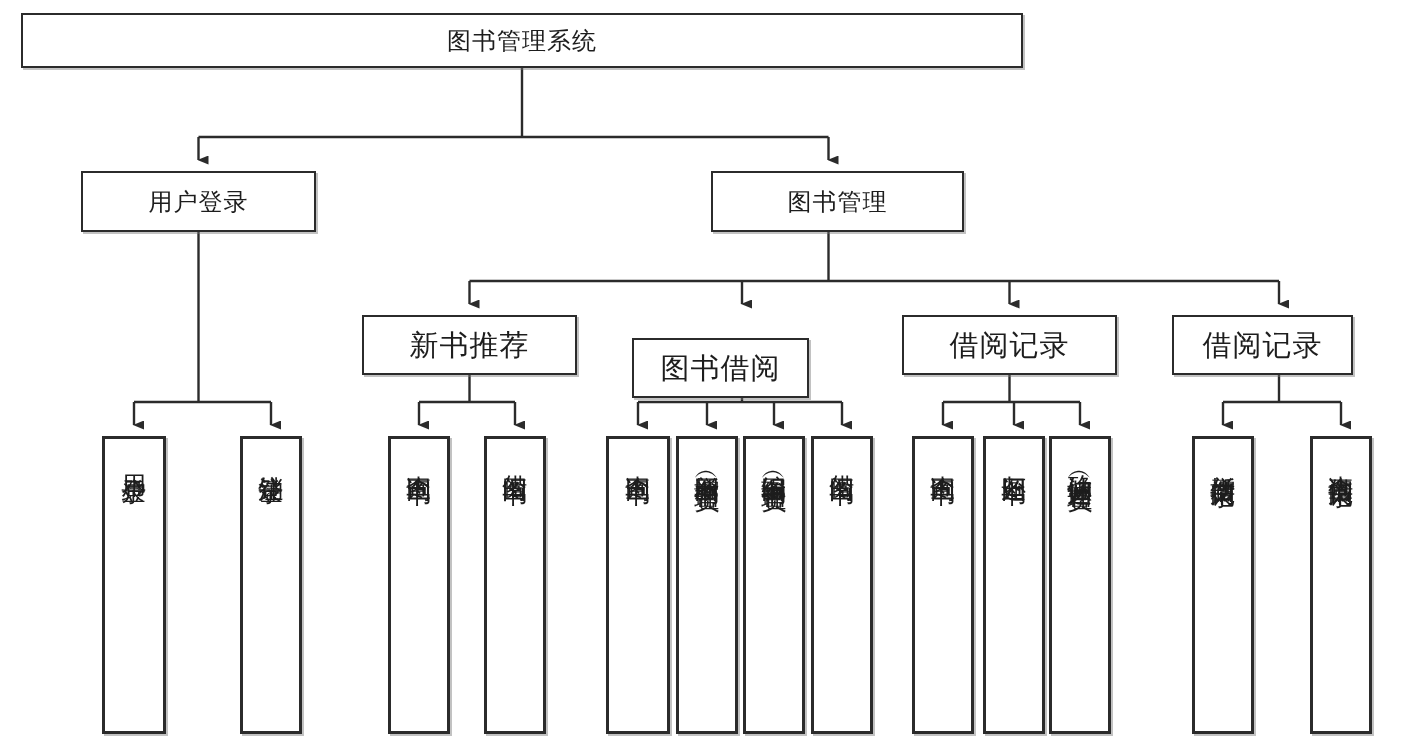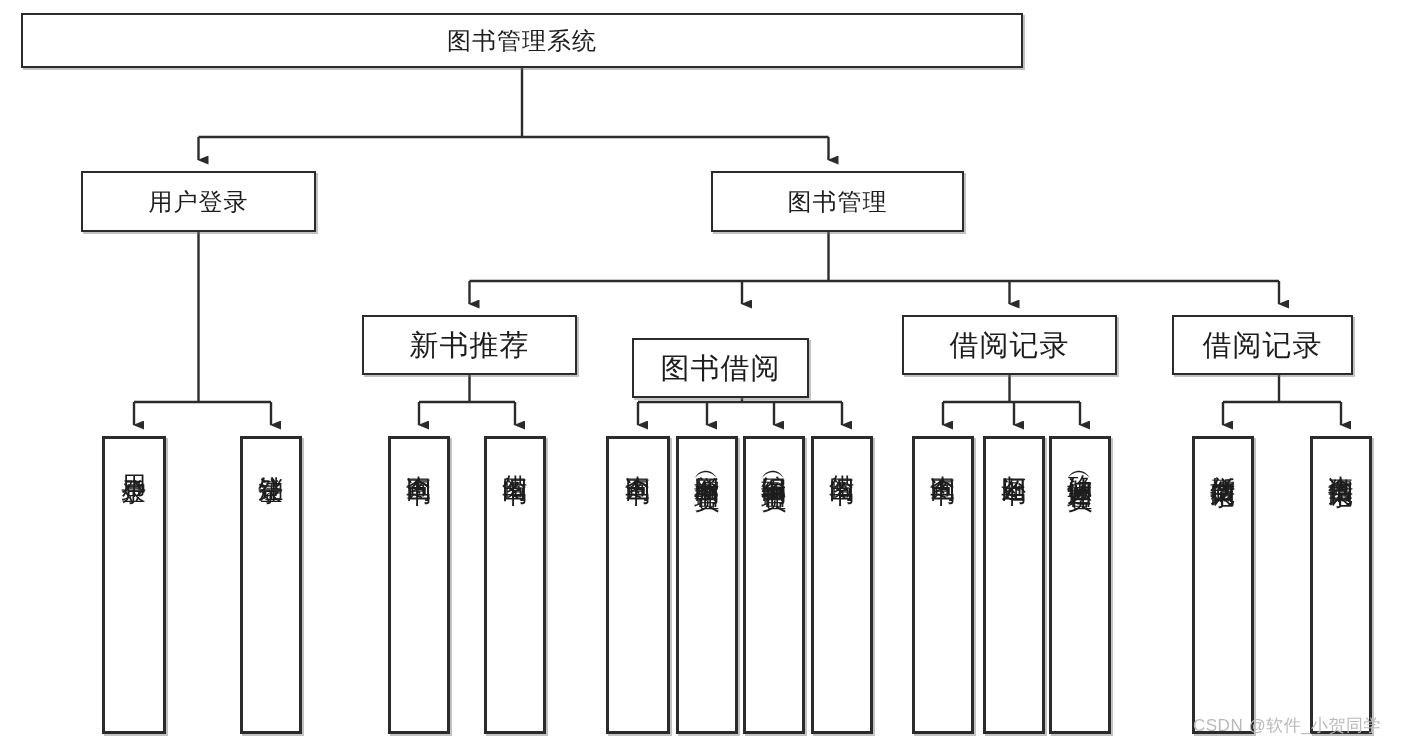--- a/index.html
+++ b/index.html
@@ -159,14 +159,13 @@
       <div class="node v" style="left: 1049px; top: 436px; width: 62px; height: 298px;">
         <span class="lbl">确认归还（管理员）</span>
       </div>
       <div class="node v" style="left: 1192px; top: 436px; width: 62px; height: 298px;">
         <span class="lbl">新增借阅记录</span>
       </div>
       <div class="node v" style="left: 1310px; top: 436px; width: 62px; height: 298px;">
         <span class="lbl">查询借阅记录</span>
       </div>
     </div>
-  <div id="watermark">CSDN @软件_小贺同学</div>
 </div>
 
 </body></html>

